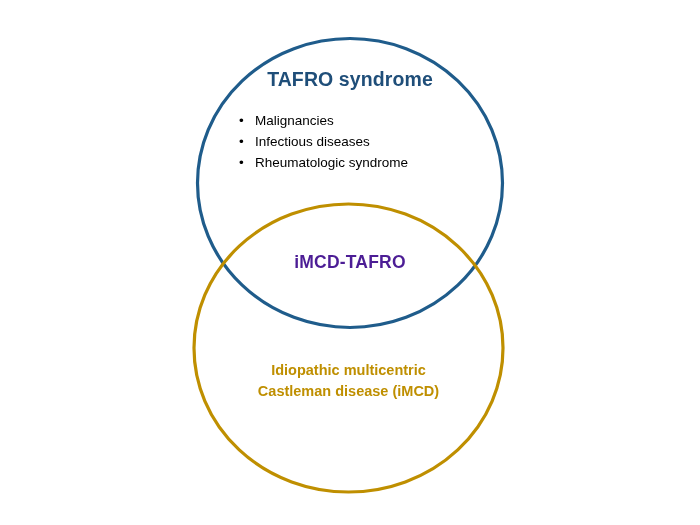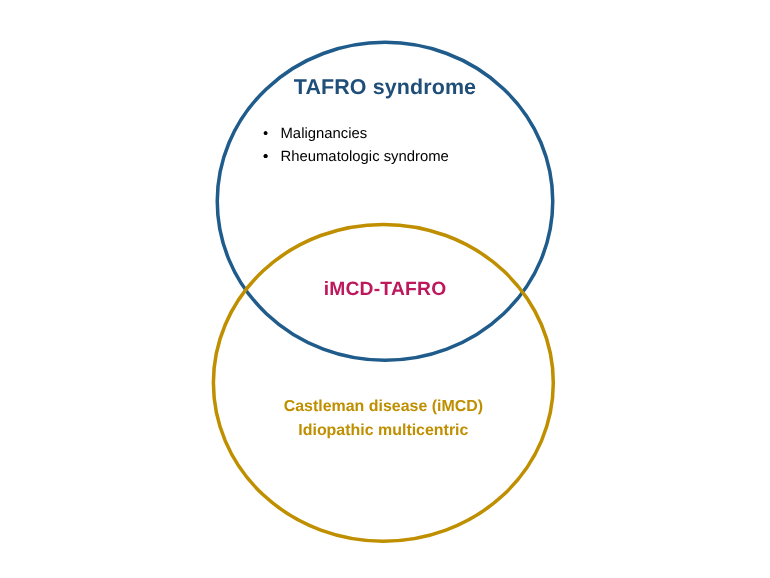--- a/index.html
+++ b/index.html
@@ -70,21 +70,21 @@
     color: #000000;
   }
 
   
   #intersection-label {
     left: 197px;
     top: 252px;
     width: 306px;
     font-size: 17.5px;
     font-weight: bold;
-    color: #be185d;
+    color: #4c1d95;
     letter-spacing: 0.2px;
   }
 
   
   #set-b-label {
     left: 194px;
     top: 360px;
     width: 309px;
     font-size: 14.5px;
     font-weight: bold;
@@ -105,24 +105,24 @@
 
     <ellipse cx="350" cy="183" rx="152.5" ry="144.5" fill="none" stroke="#1F5C8B" stroke-width="3.2"></ellipse>
 
     <ellipse cx="348.5" cy="348" rx="154.5" ry="144" fill="none" stroke="#BF8F00" stroke-width="3.2"></ellipse>
   </svg>
 
   <div class="layer" id="set-a-title">TAFRO syndrome</div>
 
   <ul class="layer" id="set-a-list">
     <li><span class="bullet-dot">•</span><span>Malignancies</span></li>
-    <li><span class="bullet-dot">•</span></li>
+    <li><span class="bullet-dot">•</span><span>Infectious diseases</span></li>
     <li><span class="bullet-dot">•</span><span>Rheumatologic syndrome</span></li>
   </ul>
 
   <div class="layer" id="intersection-label">iMCD-TAFRO</div>
 
   <div class="layer" id="set-b-label">
+    <span class="lbl-line">Idiopathic multicentric</span>
     <span class="lbl-line">Castleman disease (iMCD)</span>
-    <span class="lbl-line">Idiopathic multicentric</span>
   </div>
 
 </div>
 
 </body></html>

